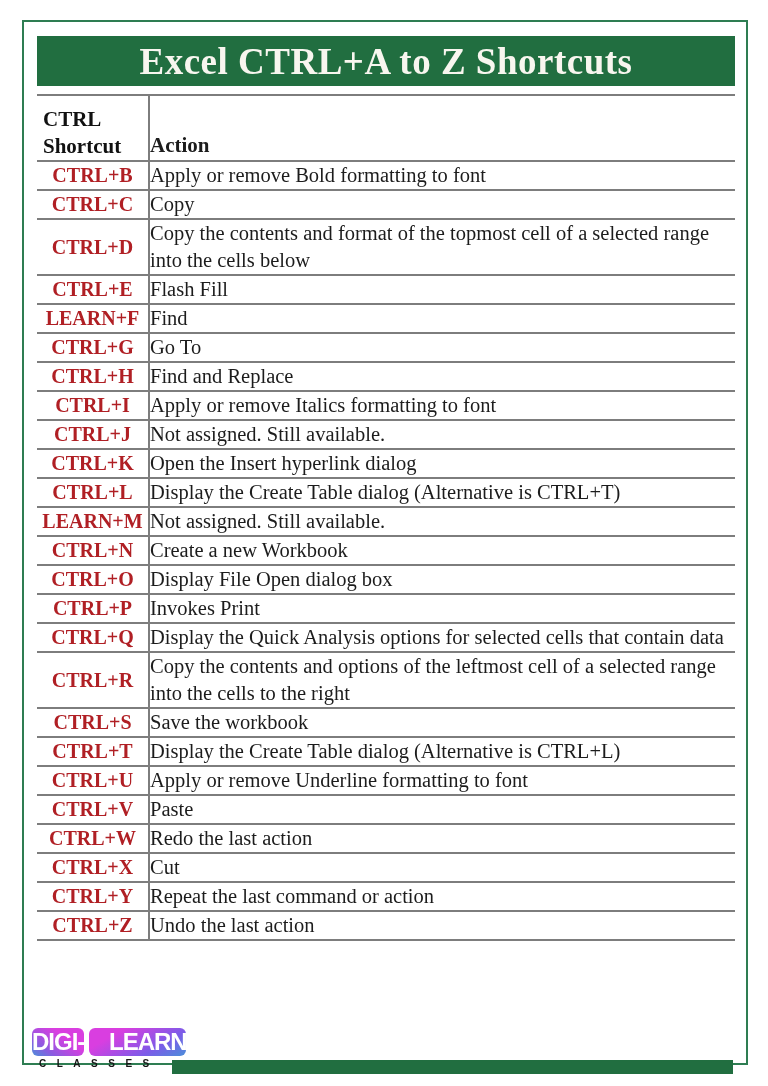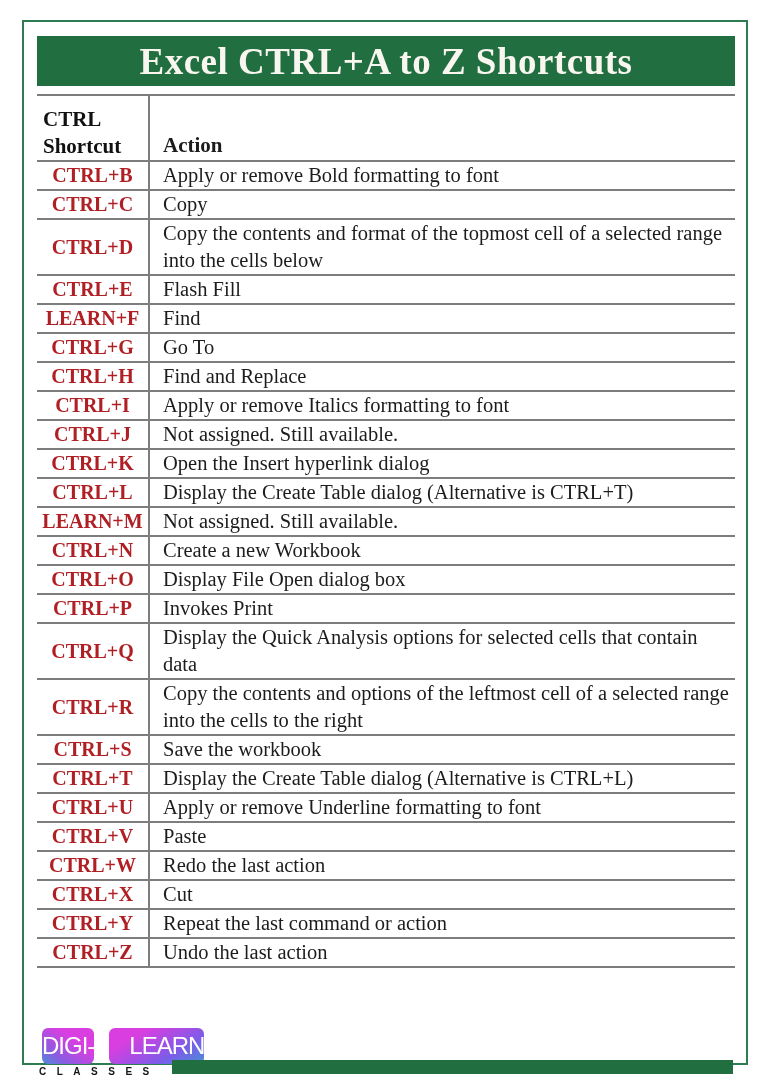--- a/index.html
+++ b/index.html
@@ -52,21 +52,21 @@
     font-size: 20px;
     line-height: 27px;
     display: flex;
     align-items: center;
     justify-content: center;
     text-align: center;
   }
   .cell-action {
     font-size: 20.5px;
     line-height: 27px;
-    padding: 0 6px 0 13px;
+    padding: 0 6px 0 0;
     display: flex;
     align-items: center;
   }
   .cell-action > span { display: block; }
   .header-row .cell-shortcut {
     color: #111111;
     justify-content: flex-start;
     text-align: left;
     padding-left: 6px;
     font-size: 21px;
@@ -83,32 +83,31 @@
     position: absolute;
     left: 0; right: 0; bottom: 0; top: 982px;
   }
   .logo {
     position: absolute;
     left: 8px; top: 24px;
     width: 145px;
   }
   .logo-boxes { display: flex; gap: 5px; }
   .logo-box {
-    height: 36px;
+    height: 28px;
     border-radius: 6px;
     color: #ffffff;
     font-family: "Liberation Sans", sans-serif;
-    font-weight: normal;
+    font-weight: bold;
     font-size: 24px;
     letter-spacing: -1px;
     display: flex;
     align-items: center;
     justify-content: center;
     position: relative;
-    margin-left: 10px;
   }
   .logo-box.digi {
     width: 59px;
     background: linear-gradient(215deg, var(--logo-pink, #d93ee0) 35%, #8a5ce0 75%, var(--logo-blue, #4b8fd9) 100%);
   }
   .logo-box.learn {
     width: 77px;
     background: linear-gradient(150deg, var(--logo-pink, #d93ee0) 25%, var(--logo-purple, #7b5ce8) 70%, var(--logo-blue, #4b8fd9) 100%);
     padding-left: 20px;
   }

